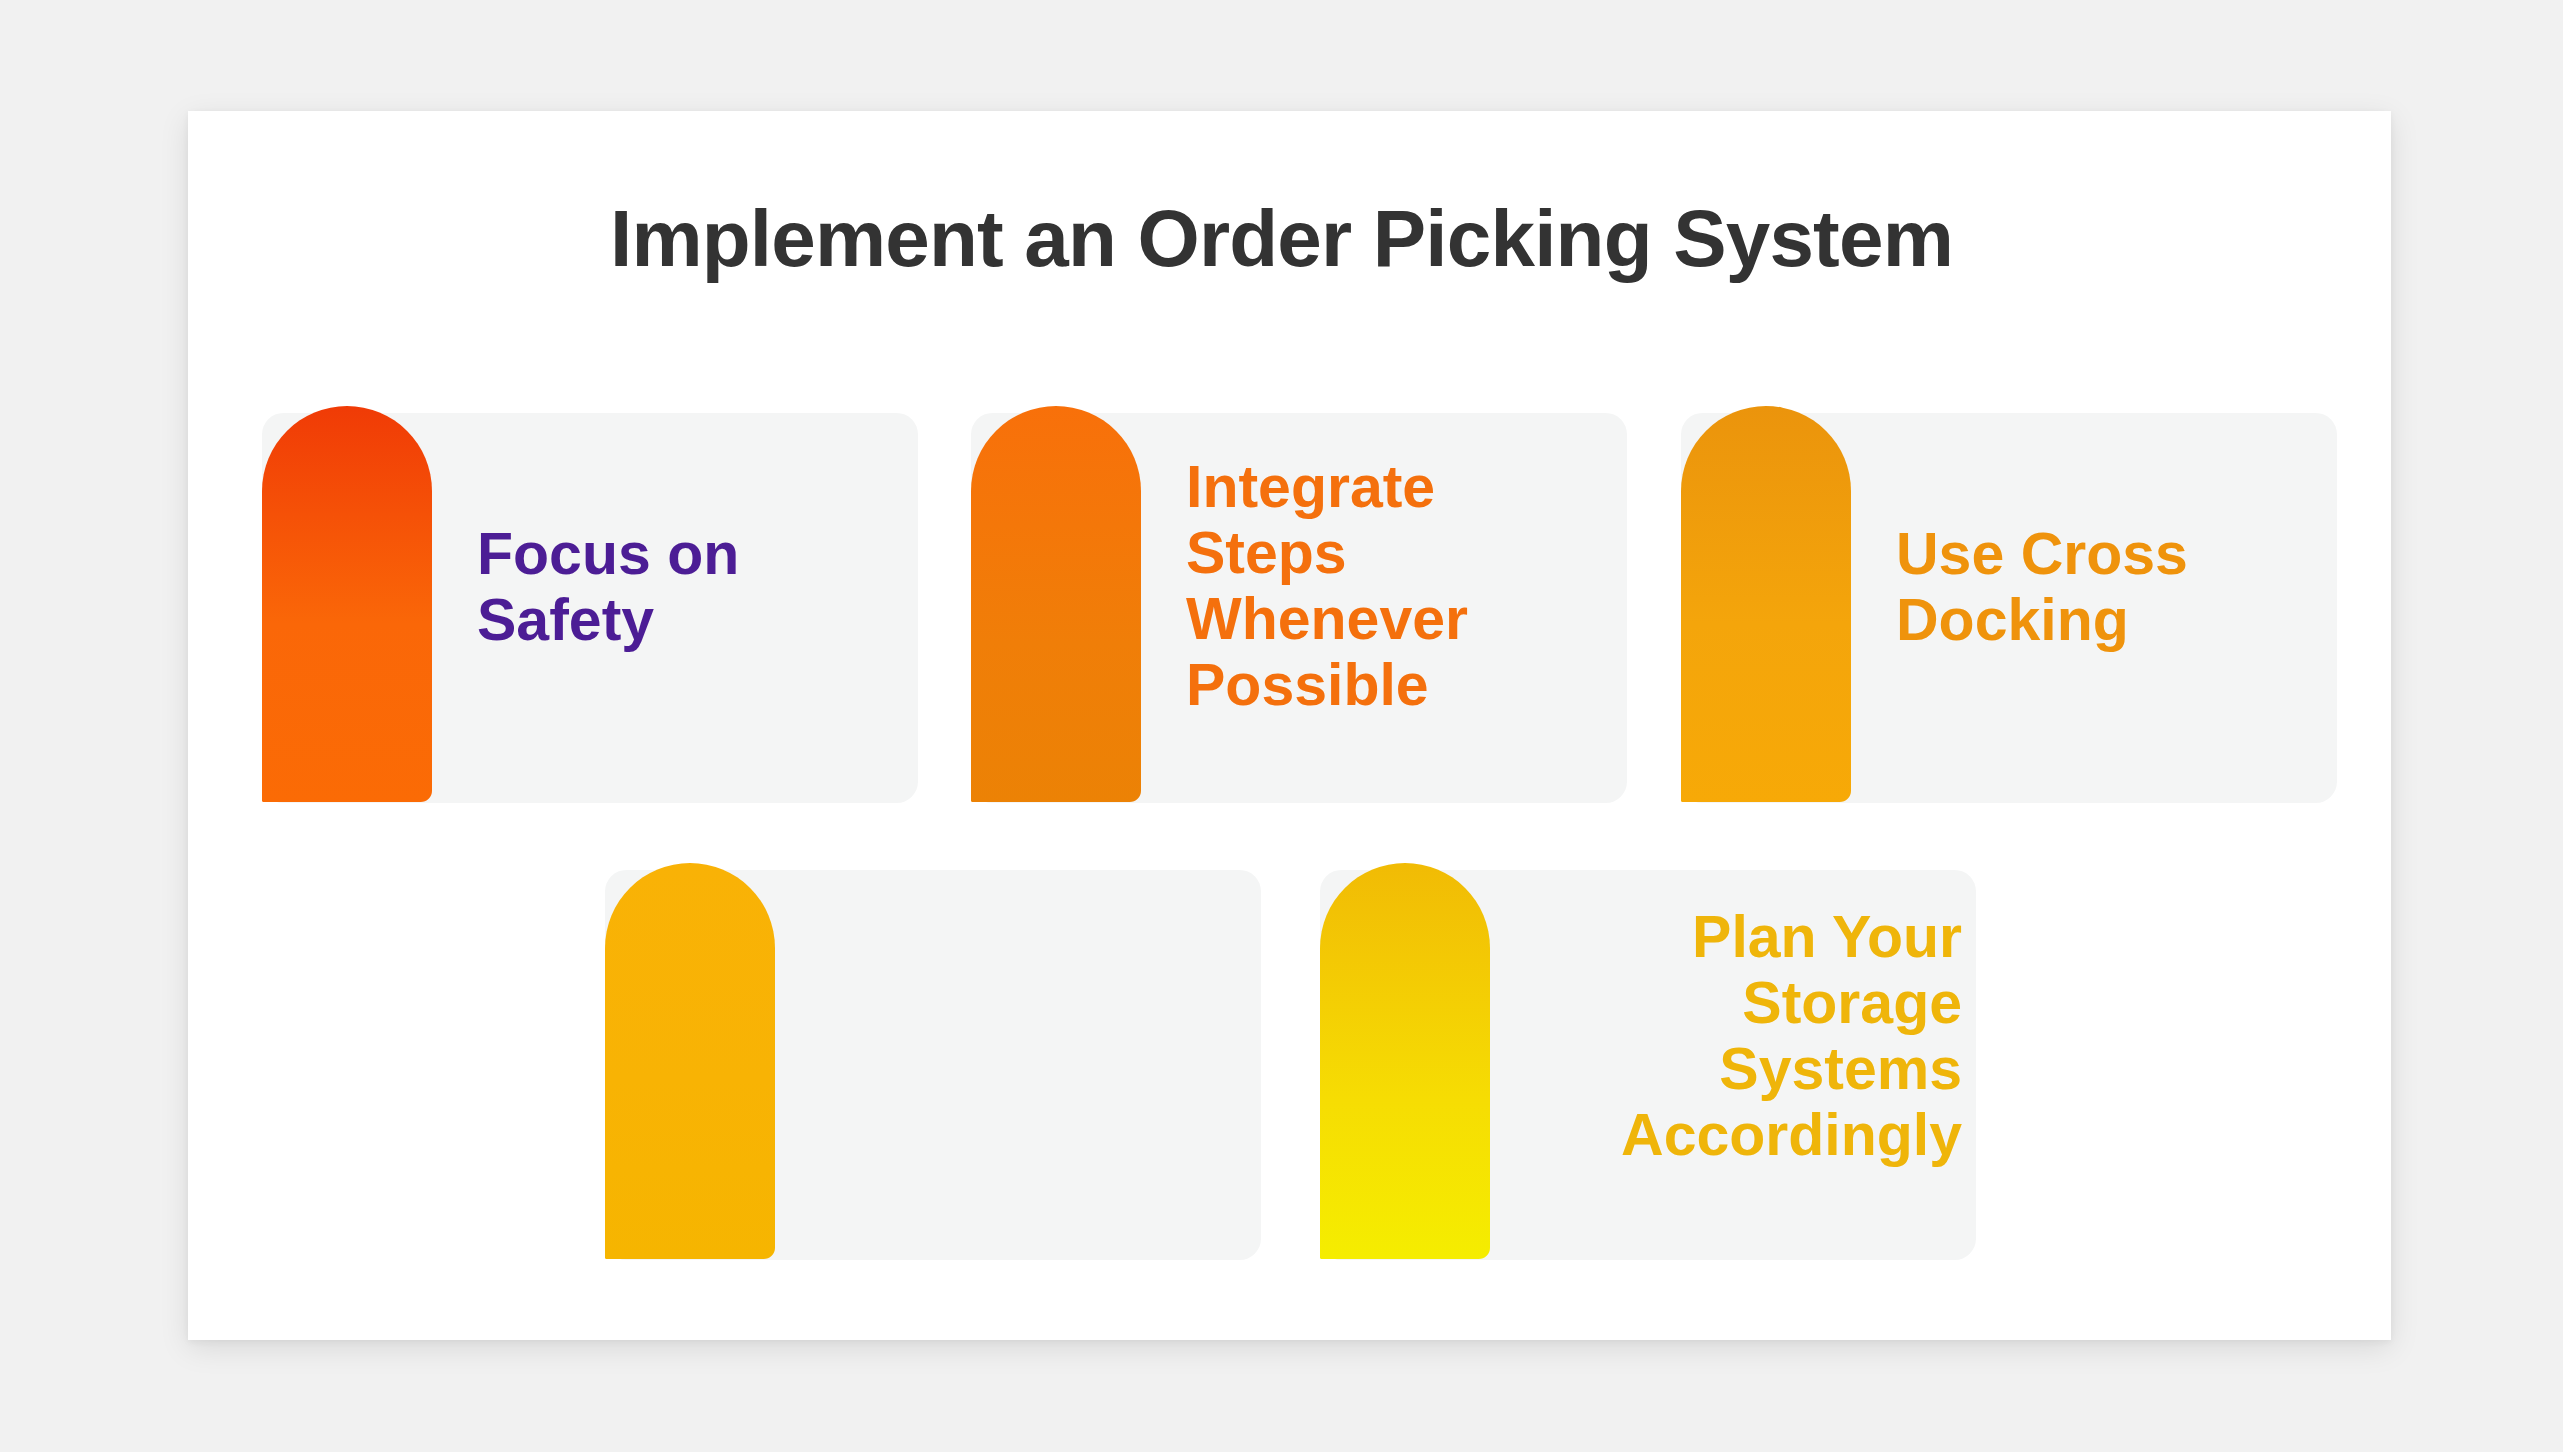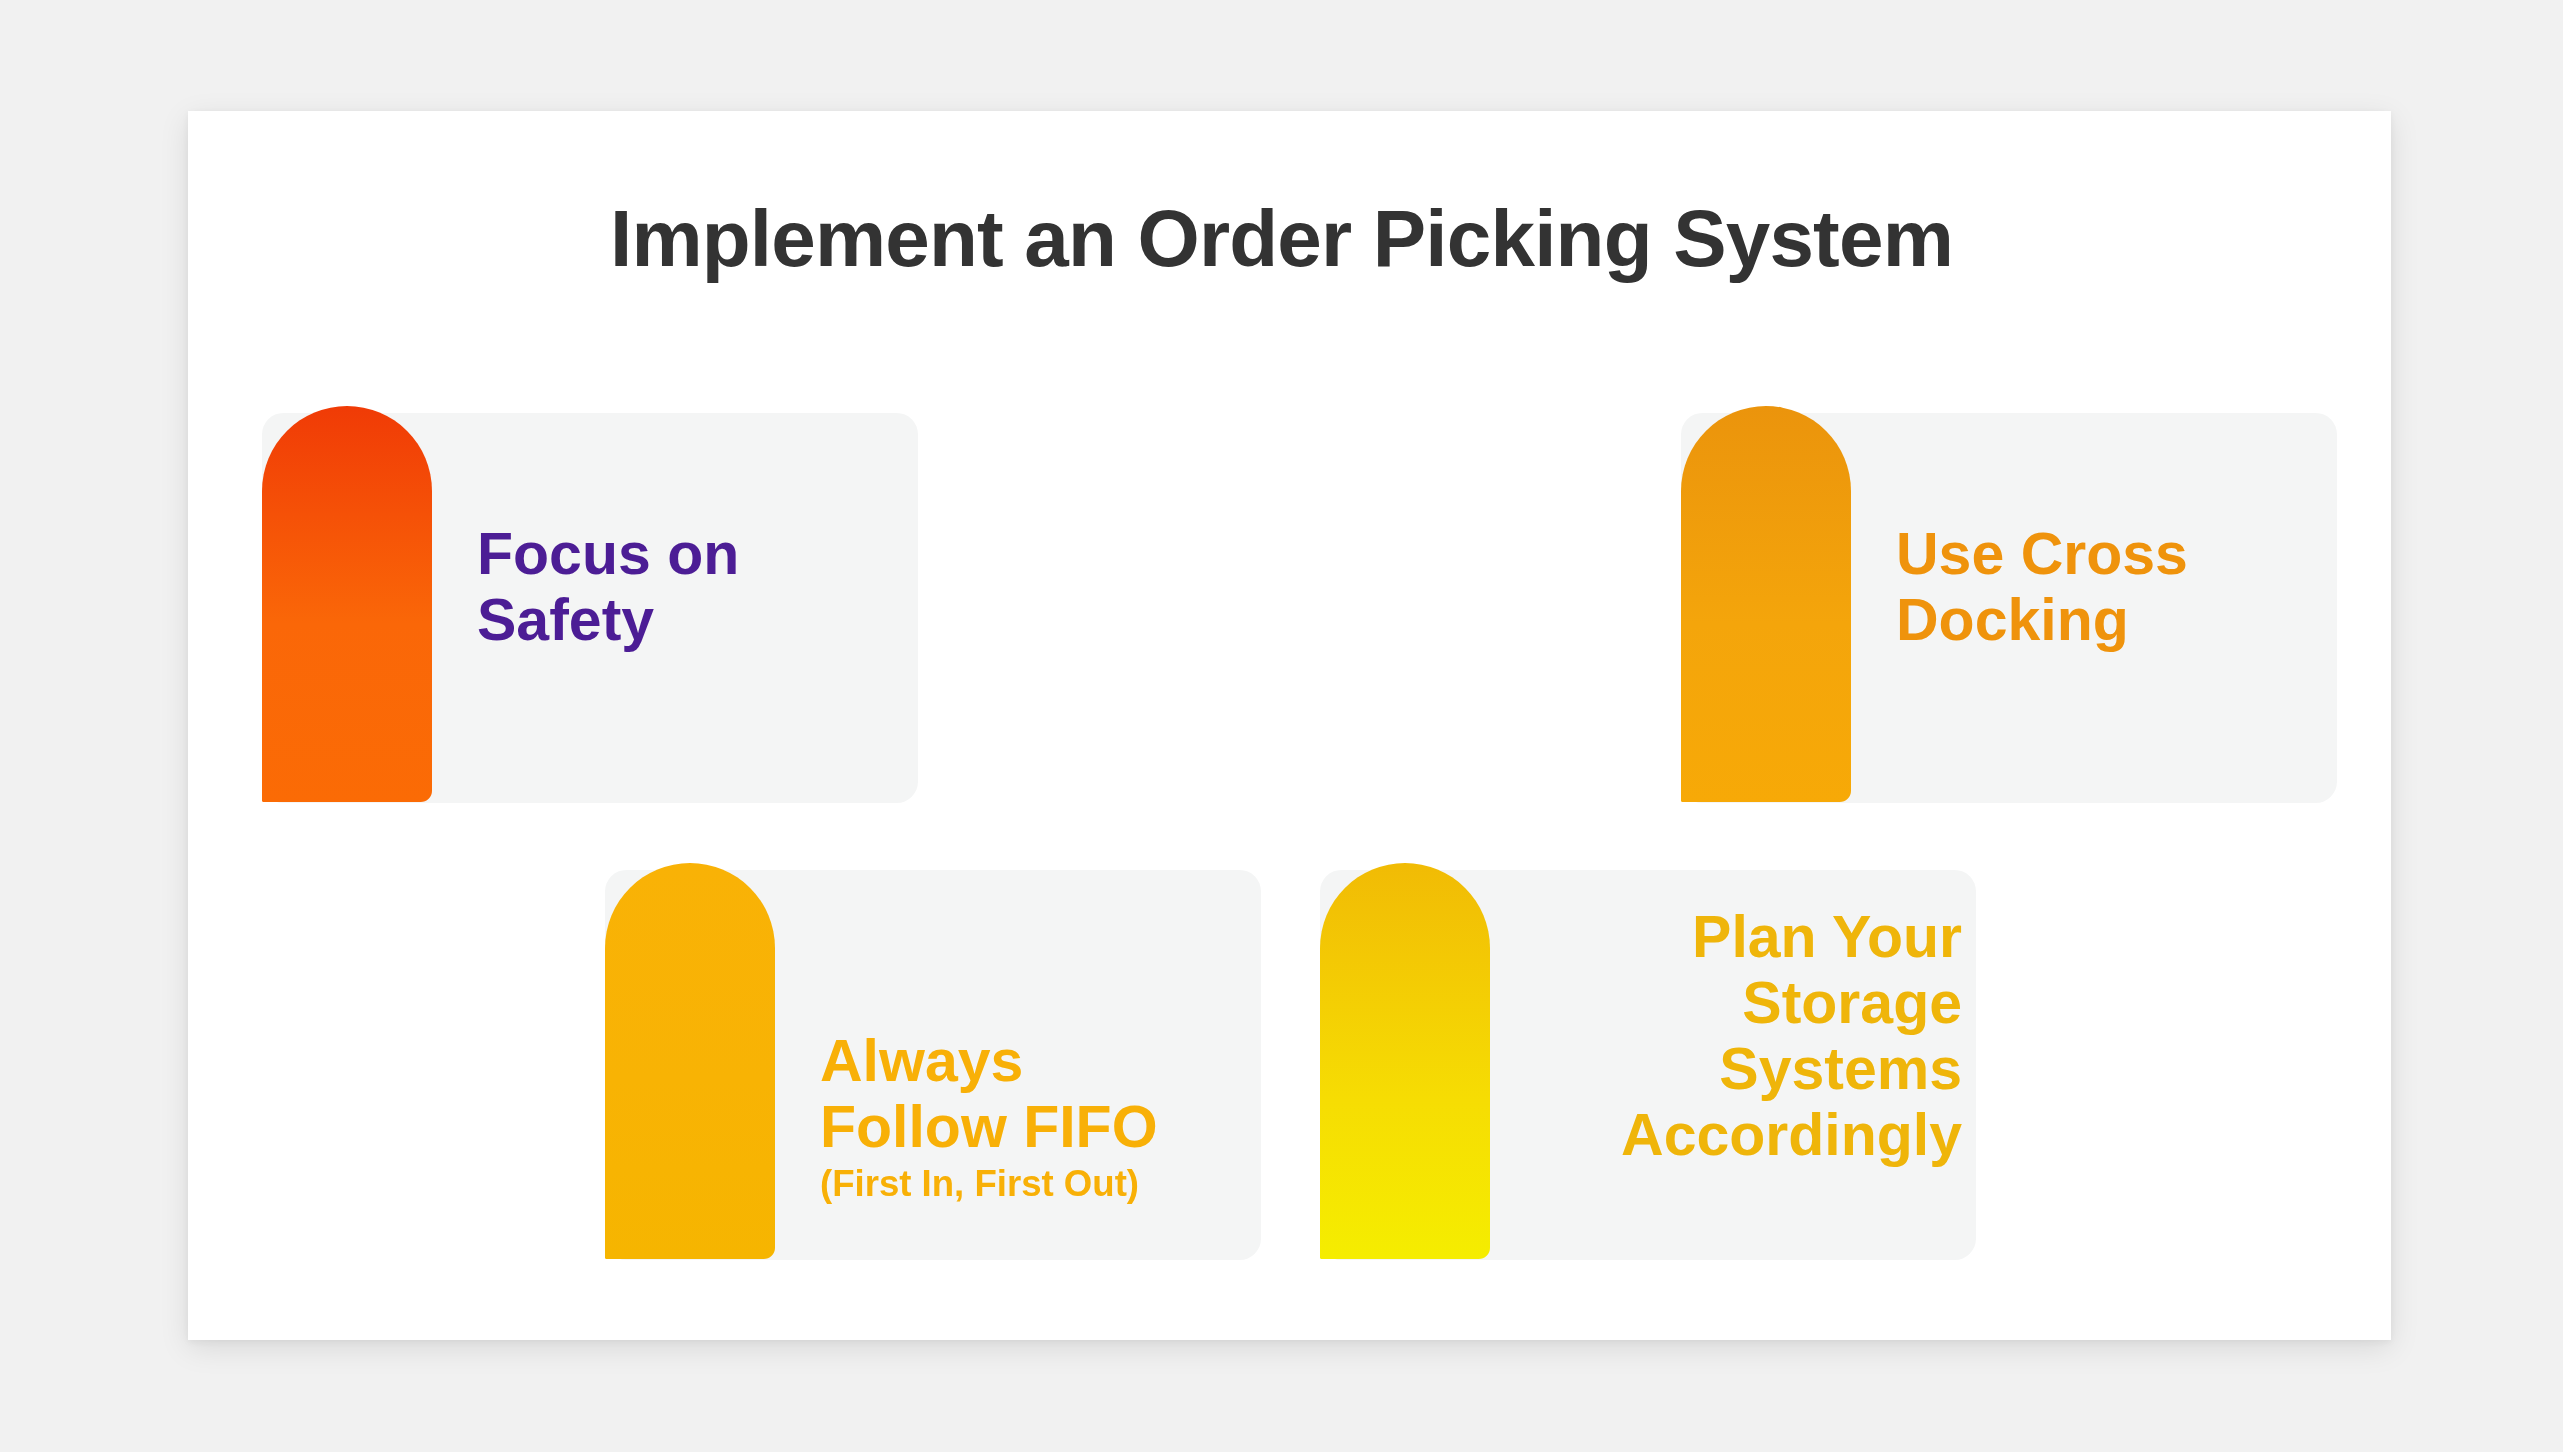--- a/index.html
+++ b/index.html
@@ -99,34 +99,36 @@
 <div id="panel">
 
   <div id="title">Implement an Order Picking System</div>
 
   <div class="card" id="card-1">
     <div class="card-bar" id="bar-1"></div>
     <div class="card-text" id="text-1">Focus on
 Safety</div>
   </div>
 
+  <div class="card" id="card-2">
+    <div class="card-bar" id="bar-2"></div>
+    <div class="card-text" id="text-2">Integrate
+Steps
+Whenever
+Possible</div>
+  </div>
 
   <div class="card" id="card-3">
     <div class="card-bar" id="bar-3"></div>
     <div class="card-text" id="text-3">Use Cross
 Docking</div>
   </div>
 
   <div class="card" id="card-4">
     <div class="card-bar" id="bar-4"></div>
-    <div class="card-text" id="text-4">
-      <span>Always
-Follow FIFO</span>
-      <span class="card-sub">(First In, First Out)</span>
-    </div>
   </div>
 
   <div class="card" id="card-5">
     <div class="card-bar" id="bar-5"></div>
     <div class="card-text" id="text-5">Plan Your
 Storage
 Systems
 Accordingly</div>
   </div>
 

